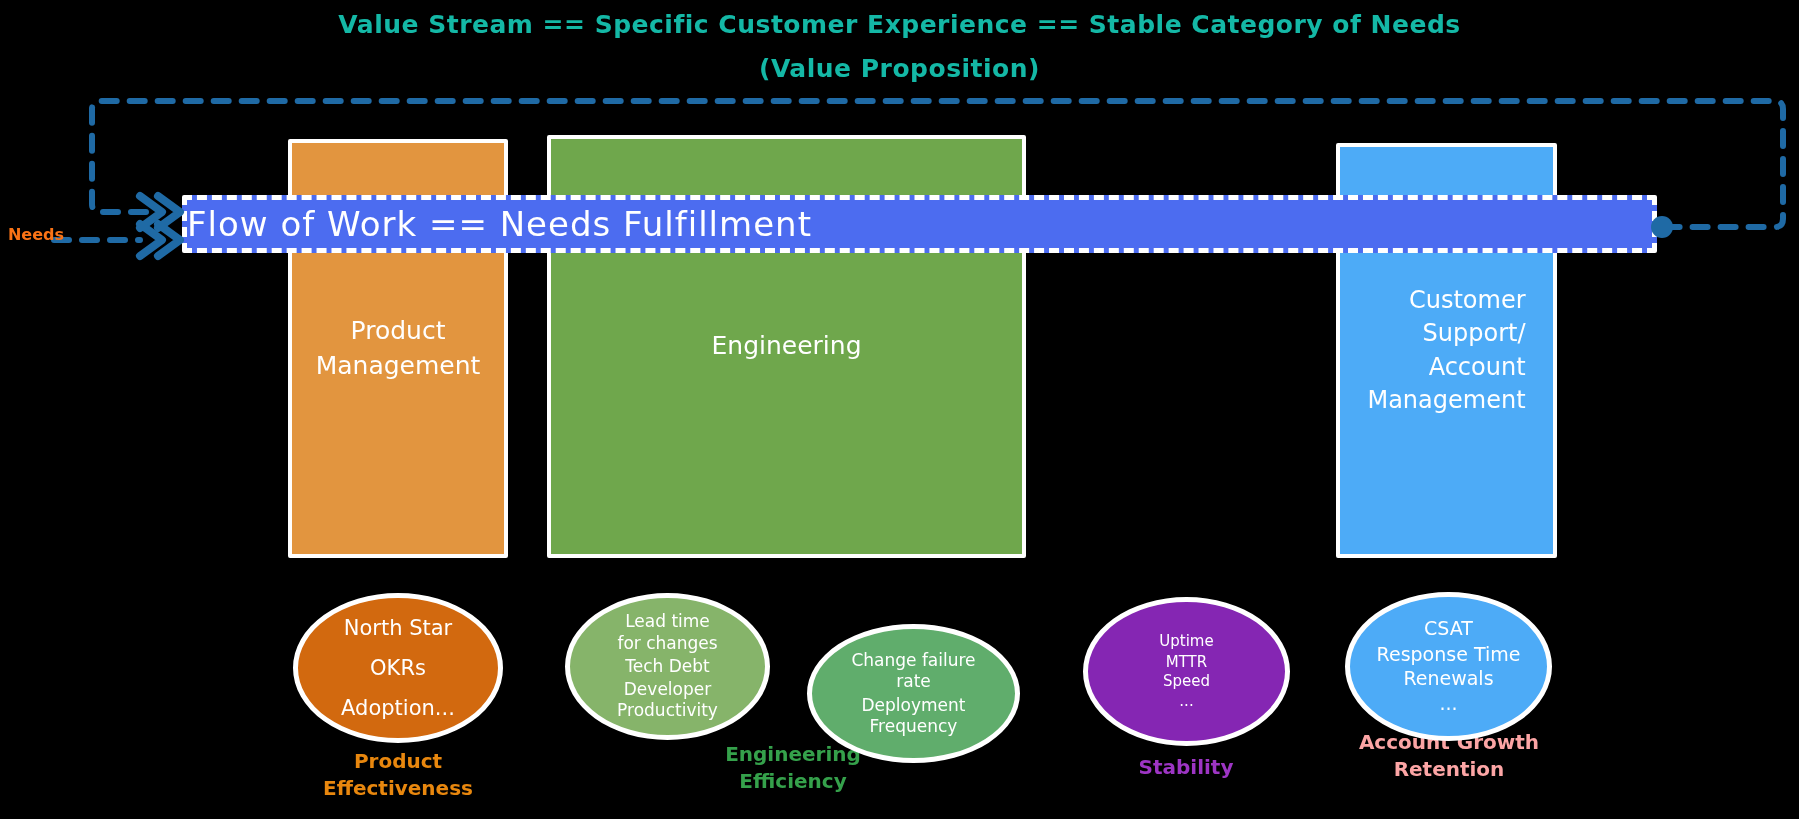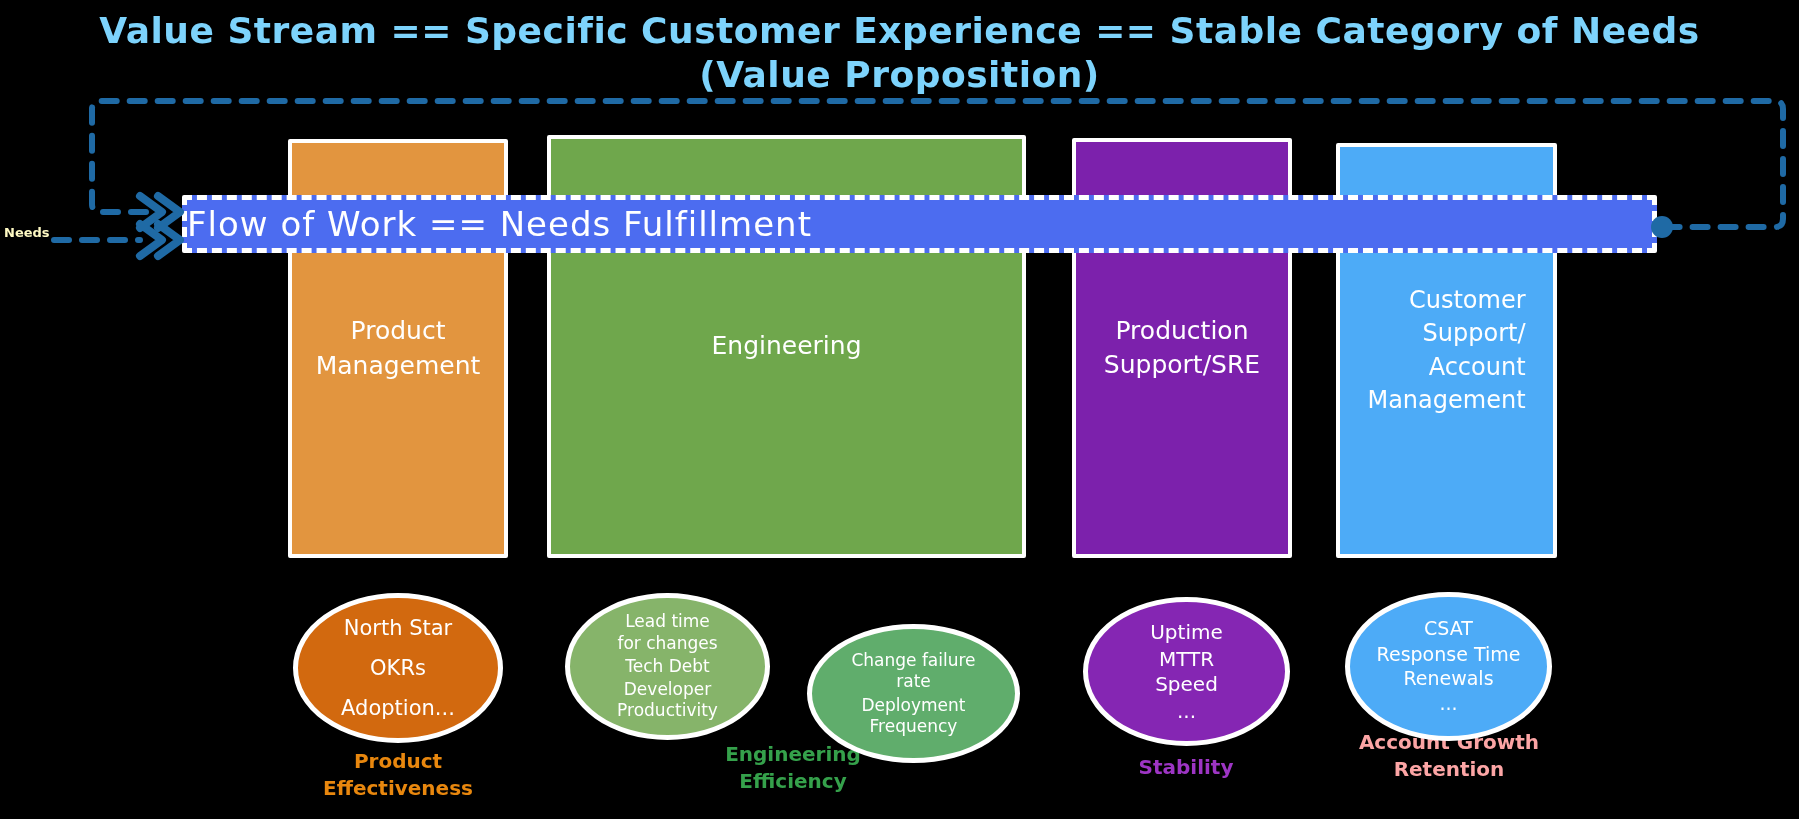--- a/index.html
+++ b/index.html
@@ -1,32 +1,32 @@
 <!DOCTYPE html>
 <html><head>
 <meta charset="utf-8">
 <style>
   html,body{margin:0;padding:0;background:#000;}
   .canvas{
     position:relative;width:1799px;height:819px;background:#000;overflow:hidden;
     font-family:"DejaVu Sans",sans-serif;
   }
   
-  .title{position:absolute;left:0;width:1799px;text-align:center;color:#7dd3fc;
-         font-size:36px;font-weight:bold;letter-spacing:0.5px;}
+  .title{position:absolute;left:0;width:1799px;text-align:center;color:#14b8a6;
+         font-size:25px;font-weight:bold;letter-spacing:0.5px;}
   .title.l1{top:10px;}
   .title.l2{top:54px;}
   
   svg.overlay{position:absolute;left:0;top:0;z-index:5;pointer-events:none;}
   .loopline{fill:none;stroke:#1f6aa5;stroke-width:6;stroke-dasharray:15 13;stroke-linecap:round;}
   .chev{fill:none;stroke:#1f6aa5;stroke-width:8;stroke-linecap:round;stroke-linejoin:round;}
   .dot{fill:#1f6aa5;}
   
-  .needs{position:absolute;left:4px;top:225px;width:64px;color:#fef9c3;
-         font-size:13px;font-weight:bold;z-index:6;}
+  .needs{position:absolute;left:4px;top:225px;width:64px;text-align:center;color:#f97316;
+         font-size:16px;font-weight:bold;z-index:6;}
   
   .flowbar{position:absolute;left:182px;top:195px;width:1475px;height:58px;z-index:3;
            box-sizing:border-box;background:#4c6cf0;border:5px dashed #ffffff;border-radius:2px;
            display:flex;align-items:center;justify-content:flex-start;
            color:#fff;font-size:34px;letter-spacing:1px;}
   
   .col{position:absolute;z-index:1;box-sizing:border-box;border:4px solid #ffffff;border-radius:2px;
        display:flex;align-items:center;justify-content:center;text-align:center;
        color:#fff;font-size:25px;line-height:1.38;}
   .col span{display:block;}
@@ -37,21 +37,21 @@
   
   .ell{position:absolute;z-index:2;box-sizing:border-box;border:5px solid #ffffff;border-radius:50%;
        display:flex;flex-direction:column;align-items:center;justify-content:center;text-align:center;
        color:#fff;line-height:1.25;}
   .ell .item{margin:1px 0;}
   .ell span{display:block;}
   .e0{left:293px;top:593px;width:210px;height:150px;background:#d2690f;font-size:21px;}
   .e0 .item{margin:7px 7px;}
   .e1{left:565px;top:593px;width:205px;height:147px;background:#86b46a;font-size:17px;}
   .e2{left:807px;top:624px;width:213px;height:139px;background:#60ad6c;font-size:17px;}
-  .e3{left:1083px;top:597px;width:207px;height:149px;background:#8526b3;font-size:20px;}
+  .e3{left:1083px;top:597px;width:207px;height:149px;background:#8526b3;font-size:15px;}
   .e4{left:1345px;top:592px;width:207px;height:149px;background:#4dabf7;font-size:19px;}
   
   .cat{position:absolute;z-index:1;text-align:center;font-size:20px;font-weight:bold;line-height:1.35;}
   .cat span{display:block;}
   .g0{left:278px;top:748px;width:240px;color:#e8870e;}
   .g1{left:673px;top:741px;width:240px;color:#35a14b;}
   .g2{left:1066px;top:754px;width:240px;color:#9d35c4;}
   .g3{left:1319px;top:729px;width:260px;color:#fca5a5;}
 </style>
 </head>
@@ -80,26 +80,20 @@
 
   <div class="col c0">
     <div>
       <span>Product</span>
       <span>Management</span>
     </div>
   </div>
   <div class="col c1">
     <div>
       <span>Engineering</span>
-    </div>
-  </div>
-  <div class="col c2">
-    <div>
-      <span>Production</span>
-      <span>Support/SRE</span>
     </div>
   </div>
   <div class="col c3">
     <div>
       <span>Customer</span>
       <span>Support/</span>
       <span>Account</span>
       <span>Management</span>
     </div>
   </div>

